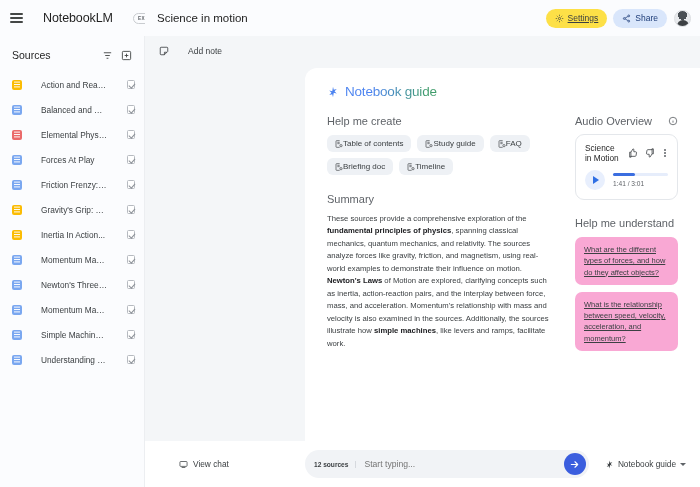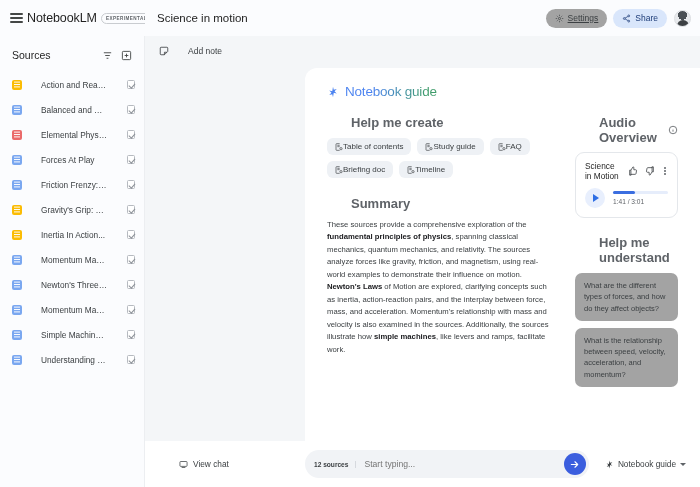--- a/index.html
+++ b/index.html
@@ -14,21 +14,21 @@
   .app { width: 700px; height: 487px; display: flex; flex-direction: column; }
 
   
   .topbar {
     height: 36px; flex: 0 0 36px;
     display: flex; align-items: center;
     background: #fbfcfe;
   }
   .topbar-left {
     width: 145px; flex: 0 0 145px;
-    display: flex; align-items: center; gap: 4px;
+    display: flex; align-items: center; gap: 20px;
     padding-left: 10px; height: 36px;
   }
   .hamburger { display: flex; flex-direction: column; gap: 2.5px; cursor: pointer; }
   .hamburger span { display: block; width: 13px; height: 1.5px; background: #444746; border-radius: 1px; }
   .brand { font-size: 12.5px; font-weight: 500; color: #1f1f1f; letter-spacing: -0.1px; }
   .exp-badge {
     font-size: 4.6px; letter-spacing: .45px; color: #5f6368;
     border: 1px solid #c9ccd0; border-radius: 7px;
     padding: 2px 4px; font-weight: 600; white-space: nowrap;
   }
@@ -36,21 +36,21 @@
     flex: 1; height: 36px; display: flex; align-items: center;
     padding: 0 9px 0 12px; background: #fbfcfe;
   }
   .nb-title { font-size: 11.5px; color: #1f1f1f; font-weight: 400; }
   .spacer { flex: 1; }
   .pill {
     display: inline-flex; align-items: center; gap: 4px;
     height: 19px; padding: 0 9px; border-radius: 10px;
     font-size: 8.5px; color: #3c4043; cursor: pointer; font-weight: 500;
   }
-  .pill.settings { background: #a3a3a3; text-decoration: underline; }
+  .pill.settings { background: #fde047; text-decoration: underline; }
   .pill.share { background: #d9e6fb; color: #1d3c78; margin-left: 6px; }
   .avatar {
     width: 17px; height: 17px; border-radius: 50%; margin-left: 7px;
     background: radial-gradient(circle at 50% 28%, #4a4f55 0 34%, #e8eaed 34% 100%);
     border: 1px solid #dadce0; cursor: pointer; overflow: hidden; position: relative;
   }
   .avatar::after {
     content: ""; position: absolute; left: 50%; bottom: -1px; transform: translateX(-50%);
     width: 12px; height: 7px; border-radius: 6px 6px 0 0; background: #3c4043;
   }
@@ -115,21 +115,21 @@
   }
   .guide-head { display: flex; align-items: center; gap: 6px; margin-bottom: 16px; }
   .guide-title {
     font-size: 13.5px; font-weight: 500; letter-spacing: -.2px;
     background: linear-gradient(95deg,#4a82f0 0%, #4a82f0 30%, #3f9c6b 88%);
     -webkit-background-clip: text; background-clip: text; color: transparent;
   }
   .cols { display: flex; gap: 26px; }
   .col { flex: 1; min-width: 0; }
   .col.left { flex: 0 0 222px; }
-  .sec-label { font-size: 13px; color: #5f6368; font-weight: 700; margin-bottom: 8px; margin-left: 24px; }
+  .sec-label { font-size: 11px; color: #5f6368; font-weight: 400; margin-bottom: 8px; }
 
   .chips { display: flex; flex-wrap: wrap; gap: 6px; }
   .chip {
     display: inline-flex; align-items: center; 
     background: #eef1f5; border-radius: 6px;
     padding: 4px 8px; font-size: 8px; color: #3c4043; cursor: pointer;
   }
   .chip-ico { width: 8px; height: 8px; flex: 0 0 8px; }
 
   .summary-wrap { margin-top: 18px; }
@@ -158,21 +158,21 @@
   .track { height: 3.2px; border-radius: 2px; background: #e6edfb; position: relative; cursor: pointer; }
   .track-fill { position: absolute; left: 0; top: 0; bottom: 0; border-radius: 2px; background: #3b6ee0; }
   .time { font-size: 6.6px; color: #5f6368; margin-top: 4px; }
 
   .understand-wrap { margin-top: 17px; }
   .q-chip {
     background: #eef1f5; border-radius: 7px; padding: 7px 9px;
     font-size: 7.5px; line-height: 1.5; color: #3c4043;
     margin-bottom: 7px; cursor: pointer;
   }
-  .q-chip.alt { background: #a3a3a3; }
+  .q-chip.alt { background: #f9a8d4; text-decoration: underline; }
 
   
   .bottombar {
     height: 46px; flex: 0 0 46px; background: #fff;
     display: flex; align-items: center; padding: 0 14px 0 0;
     position: relative; z-index: 3;
   }
   .bb-left { width: 160px; flex: 0 0 160px; display: flex; align-items: center; gap: 5px; padding-left: 34px; }
   .view-chat { font-size: 8.3px; color: #3c4043; cursor: pointer; font-weight: 500; }
   .input-bar {

